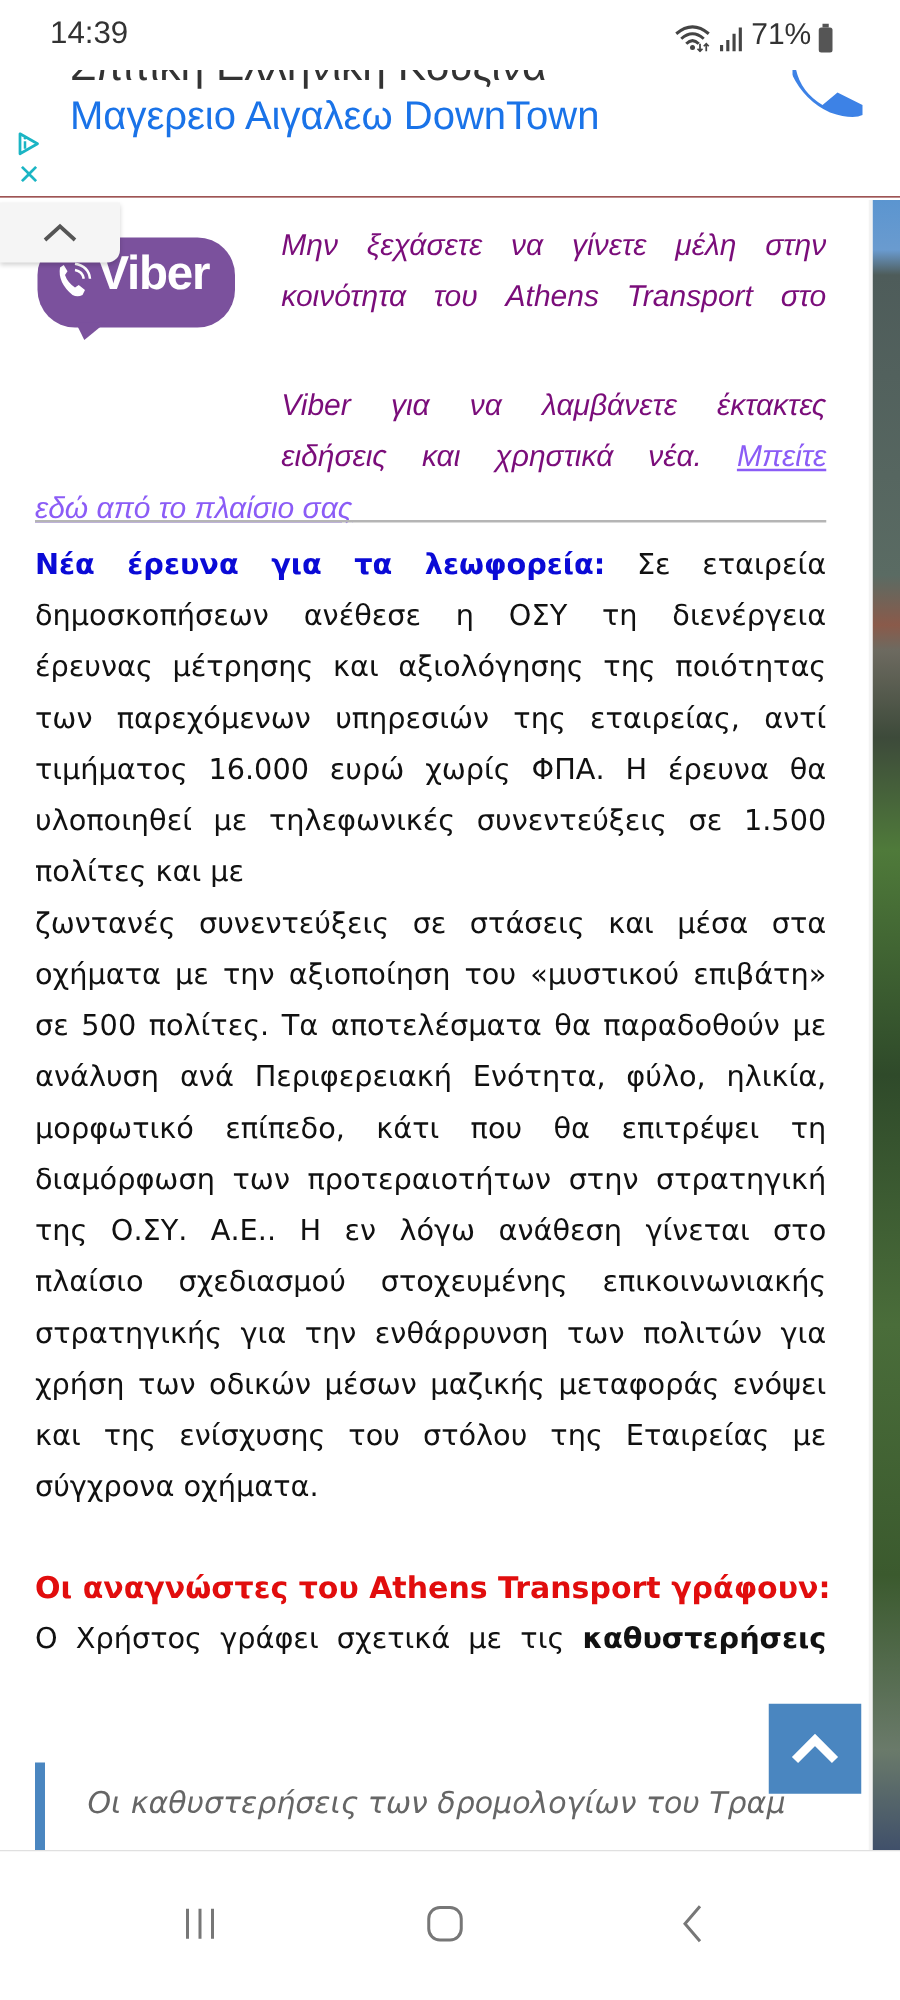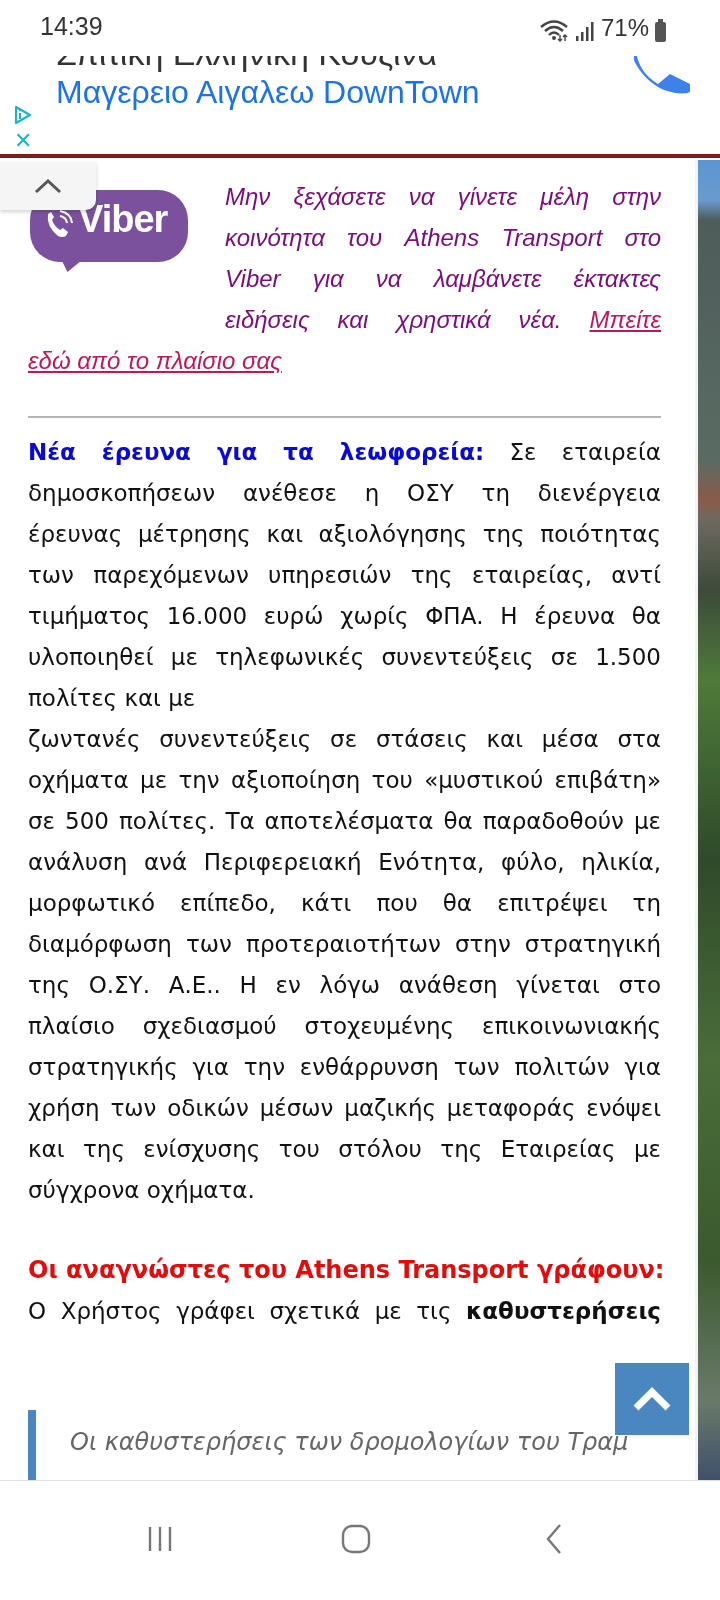--- a/index.html
+++ b/index.html
@@ -8,21 +8,21 @@
 
   
   .status-bar { position: absolute; top: 0; left: 0; width: 720px; height: 56px; background: #ffffff; z-index: 10; text-decoration: underline; }
   .status-time { position: absolute; left: 40px; top: 12px; font-size: 25px; color: #333; font-family: "Liberation Sans", sans-serif; }
   .status-right { position: absolute; right: 54px; top: 14px; display: flex; align-items: flex-end; gap: 6px; color: #333; }
   .status-batt-text { font-size: 24px; font-family: "Liberation Sans", sans-serif; color: #333; }
   .batt { width: 11px; height: 20px; background: #555; border-radius: 2px; position: relative; }
   .batt::before { content: ""; position: absolute; top: -3px; left: 3px; width: 5px; height: 3px; background: #555; }
 
   
-  .ad { position: absolute; top: 56px; left: 0; width: 720px; height: 102px; background: #fff; border-bottom: 4px solid #7f1d1d; overflow: hidden; z-index: 5; }
+  .ad { position: absolute; top: 56px; left: 0; width: 720px; height: 102px; background: #fff; border-bottom: 1px solid #7f1d1d; overflow: hidden; z-index: 5; }
   .ad-cut-title { position: absolute; left: 56px; top: -22px; font-size: 34px; color: #333; font-family: "Liberation Sans", sans-serif; white-space: nowrap; }
   .ad-link { position: absolute; left: 56px; top: 18px; font-size: 32px; color: #1a73e8; font-family: "Liberation Sans", sans-serif; white-space: nowrap; }
   .ad-adchoices { position: absolute; left: 12px; top: 48px; width: 22px; height: 22px; }
   .ad-close { position: absolute; left: 14px; top: 74px; font-size: 22px; color: #1bb5c4; line-height: 1; }
   .ad-phone { position: absolute; right: 26px; top: -6px; width: 60px; height: 46px; }
 
   
   .bg-strip { position: absolute; right: 0; top: 160px; width: 22px; height: 1320px;
     background: linear-gradient(to bottom, #5b95d0 0px, #6a9bcf 40px, #4e5c5a 60px, #5a6b63 300px, #8a5a4a 340px, #6d6a60 360px, #3d4a3a 430px, #4f7a3a 520px, #2f4a2a 700px, #4a6d3a 900px, #3b5a2e 1100px, #6a7a6a 1240px, #40506a 1320px); }
   .content-edge { position: absolute; right: 22px; top: 160px; width: 3px; height: 1320px; background: #f3f3f3; }
@@ -33,21 +33,21 @@
   
   .article { position: absolute; left: 28px; top: 160px; width: 633px; }
   .viber-block { position: relative; height: 220px; }
   .viber-logo { position: absolute; left: 2px; top: 30px; width: 158px; height: 72px; background: #7b519d; border-radius: 30px; }
   .viber-tail { position: absolute; left: 30px; top: 98px; width: 0; height: 0; border-left: 12px solid transparent; border-right: 12px solid transparent; border-top: 14px solid #7b519d; transform: skewX(-20deg); }
   .viber-text { position: absolute; left: 48px; top: 8px; font-size: 38px; font-weight: bold; color: #fff; font-family: "Liberation Sans", sans-serif; letter-spacing: -1px; }
   .viber-phone { position: absolute; left: 12px; top: 18px; width: 34px; height: 34px; }
 
   .viber-para { position: absolute; left: 0; top: 16px; width: 633px; font-style: italic; color: #7a0d7a; font-size: 24px; line-height: 41px; text-align: justify; font-family: Liberation Sans, sans-serif; }
   .viber-para .indent-line { display: block; padding-left: 197px; }
-  .viber-para a { color: #be185d; text-decoration: underline; }
+  .viber-para a { color: #8b5cf6; text-decoration: underline; }
 
   .divider { position: absolute; left: 0; top: 256px; width: 633px; height: 2px; background: #b5b5b5; }
 
   .body-para { position: absolute; left: 0; top: 272px; width: 633px; font-size: 23px; line-height: 41px; color: #111; text-align: justify; font-family: "DejaVu Sans", sans-serif; }
   .body-para .hl-blue { color: #0a0ad6; font-weight: bold; }
   .body-para .line { display: block; text-align: justify; text-align-last: justify; }
   .body-para .line.last { text-align-last: left; }
 
   .readers-title { position: absolute; left: 0; top: 1090px; width: 633px; font-size: 24px; line-height: 41px; color: #e10d0d; font-weight: bold; font-family: "DejaVu Sans", sans-serif; white-space: nowrap; }
   .readers-intro { position: absolute; left: 0; top: 1131px; width: 633px; font-size: 23px; line-height: 41px; color: #111; font-family: "DejaVu Sans", sans-serif; }
@@ -121,21 +121,21 @@
         <path d="M18 8 Q24 9 25 15" stroke="#fff" stroke-width="2" fill="none"></path>
         <path d="M18 3 Q29 5 30 15" stroke="#fff" stroke-width="2" fill="none"></path>
       </svg>
       <span class="viber-text">Viber</span>
     </div>
     <div class="viber-tail"></div>
 
     <div class="viber-para">
       <span class="indent-line" style="text-align-last: justify;">Μην ξεχάσετε να γίνετε μέλη στην</span>
       <span class="indent-line" style="text-align-last: justify;">κοινότητα του Athens Transport στο</span>
-      <span class="indent-line" style="text-align-last: justify;">Viber για να λαμβάνετε έκτακτες</span>
+      <span class="indent-line" style="text-align-last: justify; margin-top: 46px;">Viber για να λαμβάνετε έκτακτες</span>
       <span class="indent-line" style="text-align-last: justify;"><span>ειδήσεις και χρηστικά νέα.</span> <a>Μπείτε</a></span>
       <span style="display:block;"><a>εδώ από το πλαίσιο σας</a></span>
     </div>
   </div>
 
   <div class="divider"></div>
 
   <div class="body-para">
     <span class="line"><span class="hl-blue">Νέα έρευνα για τα λεωφορεία:</span> <span>Σε εταιρεία</span></span>
     <span class="line">δημοσκοπήσεων ανέθεσε η ΟΣΥ τη διενέργεια</span>

